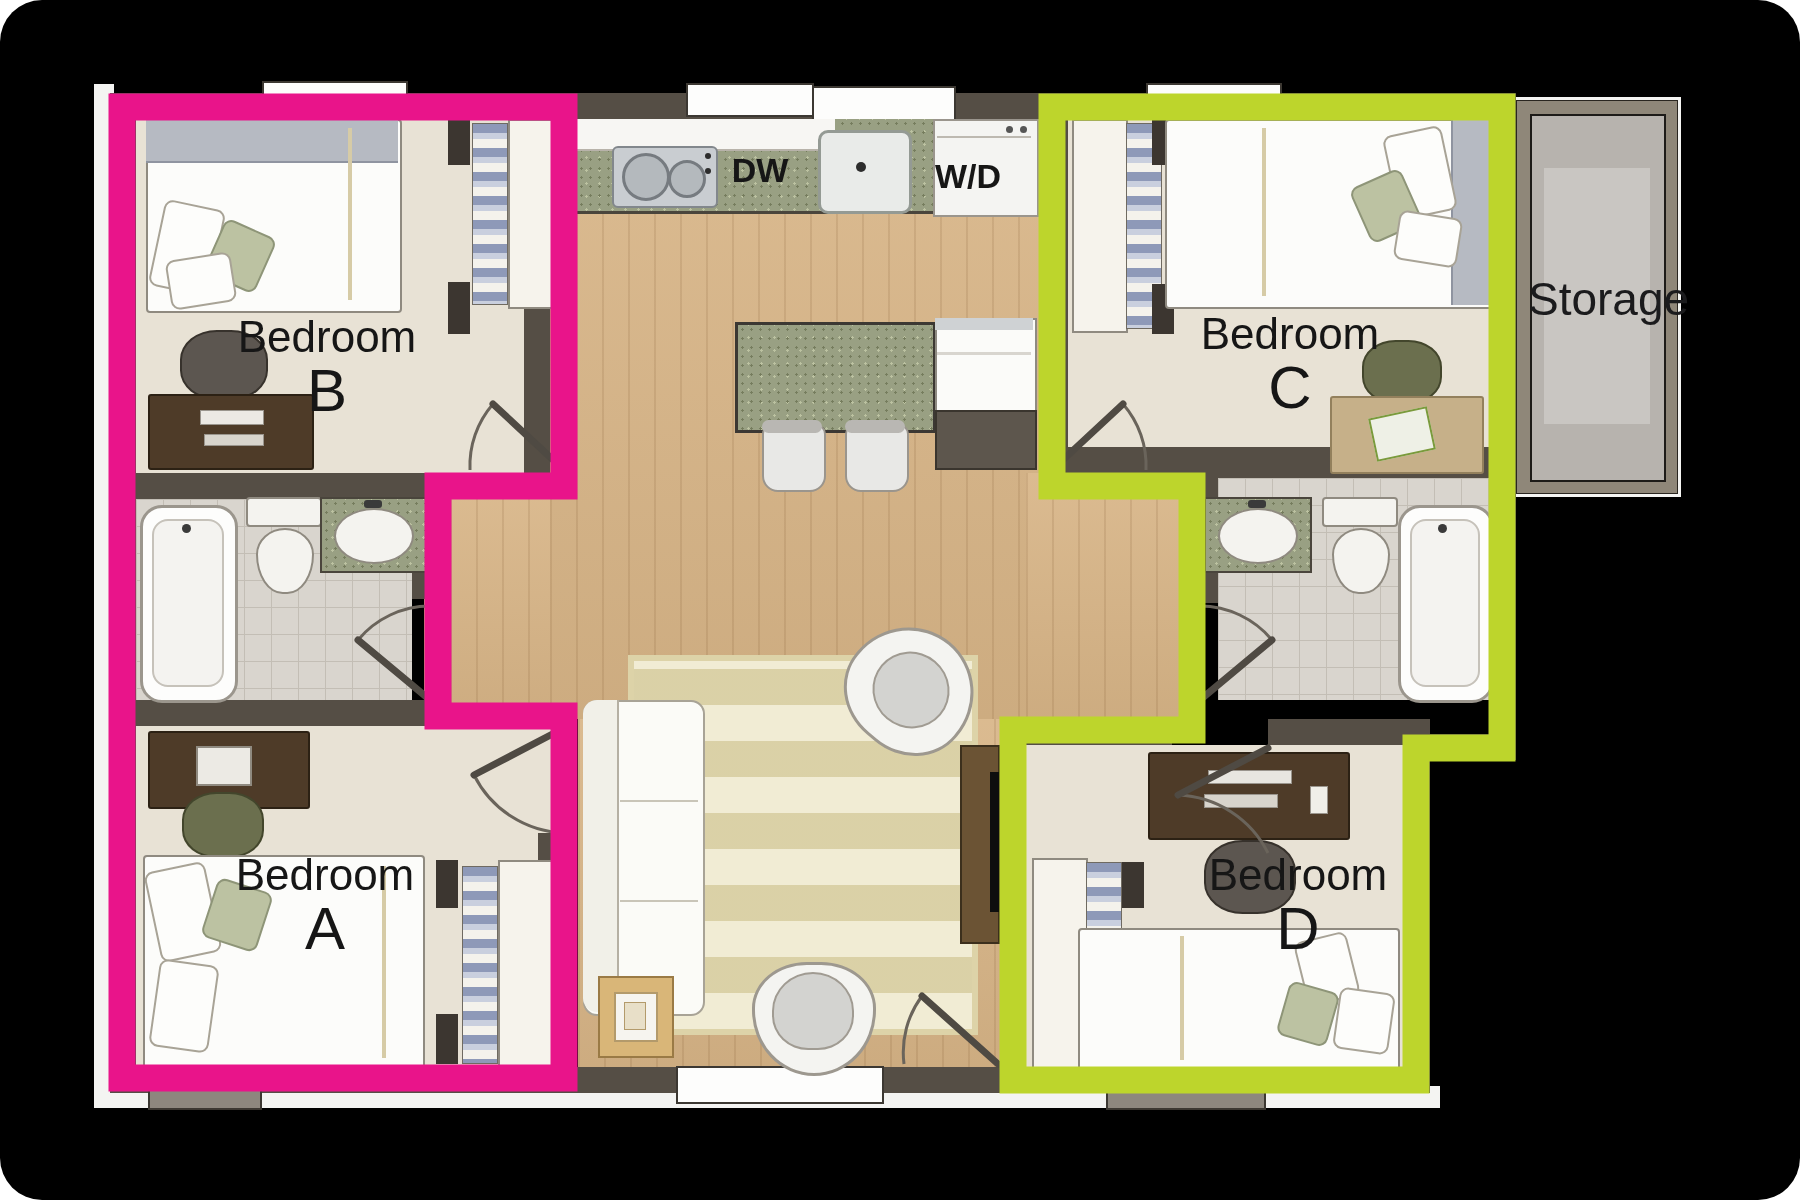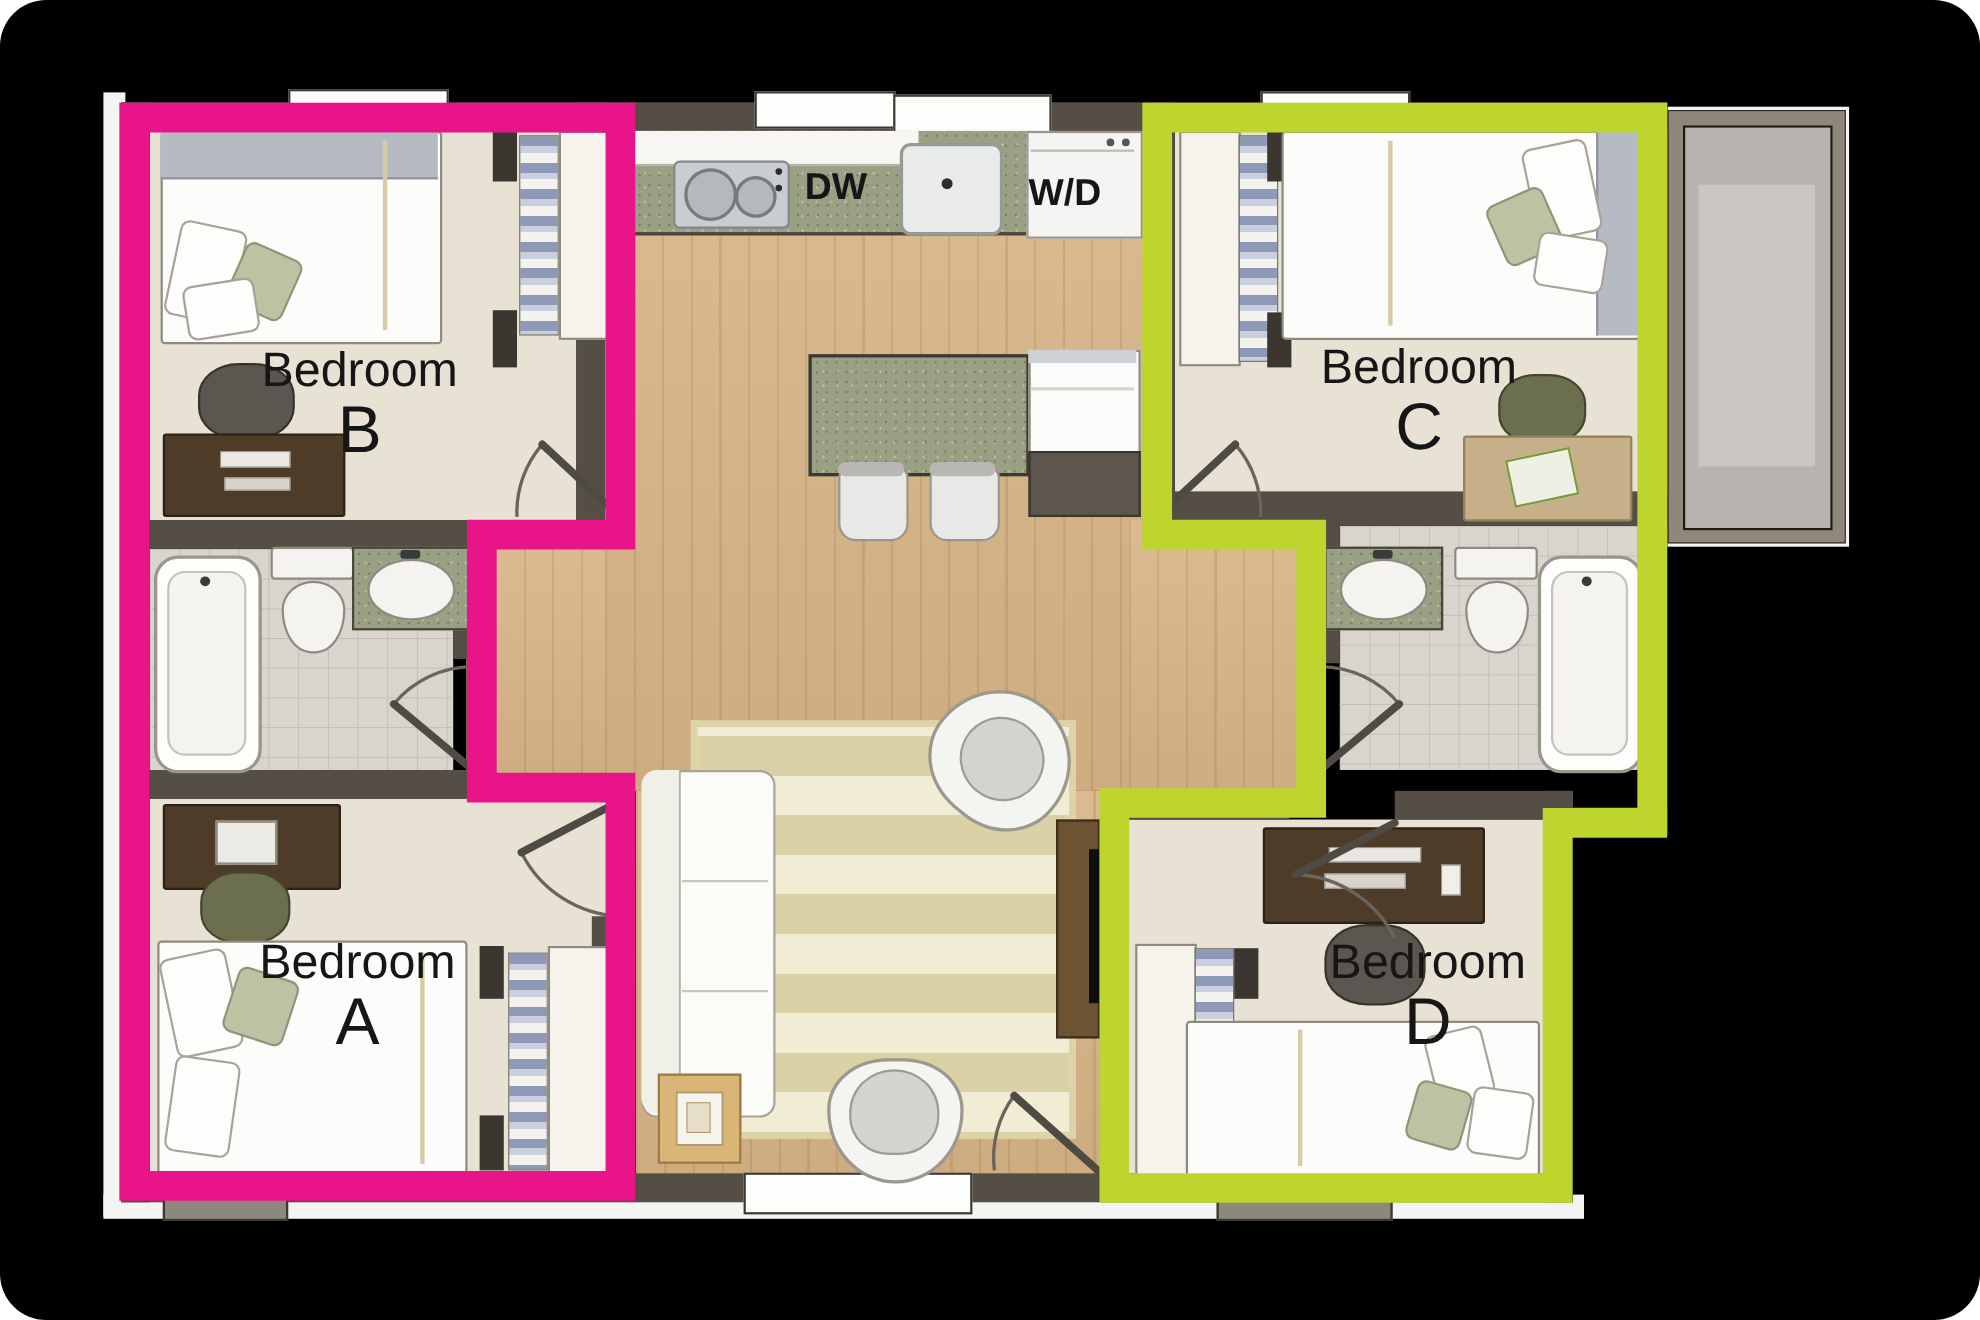--- a/index.html
+++ b/index.html
@@ -240,16 +240,17 @@
     <div class="room-letter">A</div>
   </div>
   <div class="abs room-label" style="left:1290px;top:365px;">
     <div class="room-name">Bedroom</div>
     <div class="room-letter">C</div>
   </div>
   <div class="abs room-label" style="left:1298px;top:906px;">
     <div class="room-name">Bedroom</div>
     <div class="room-letter">D</div>
   </div>
+  <div class="abs storage-label" style="left:1528px;top:272px;">Storage</div>
   <div class="abs appl-label" style="left:760px;top:170px;">DW</div>
   <div class="abs appl-label" style="left:968px;top:176px;">W/D</div>
 
 </div>
 
 </body></html>

